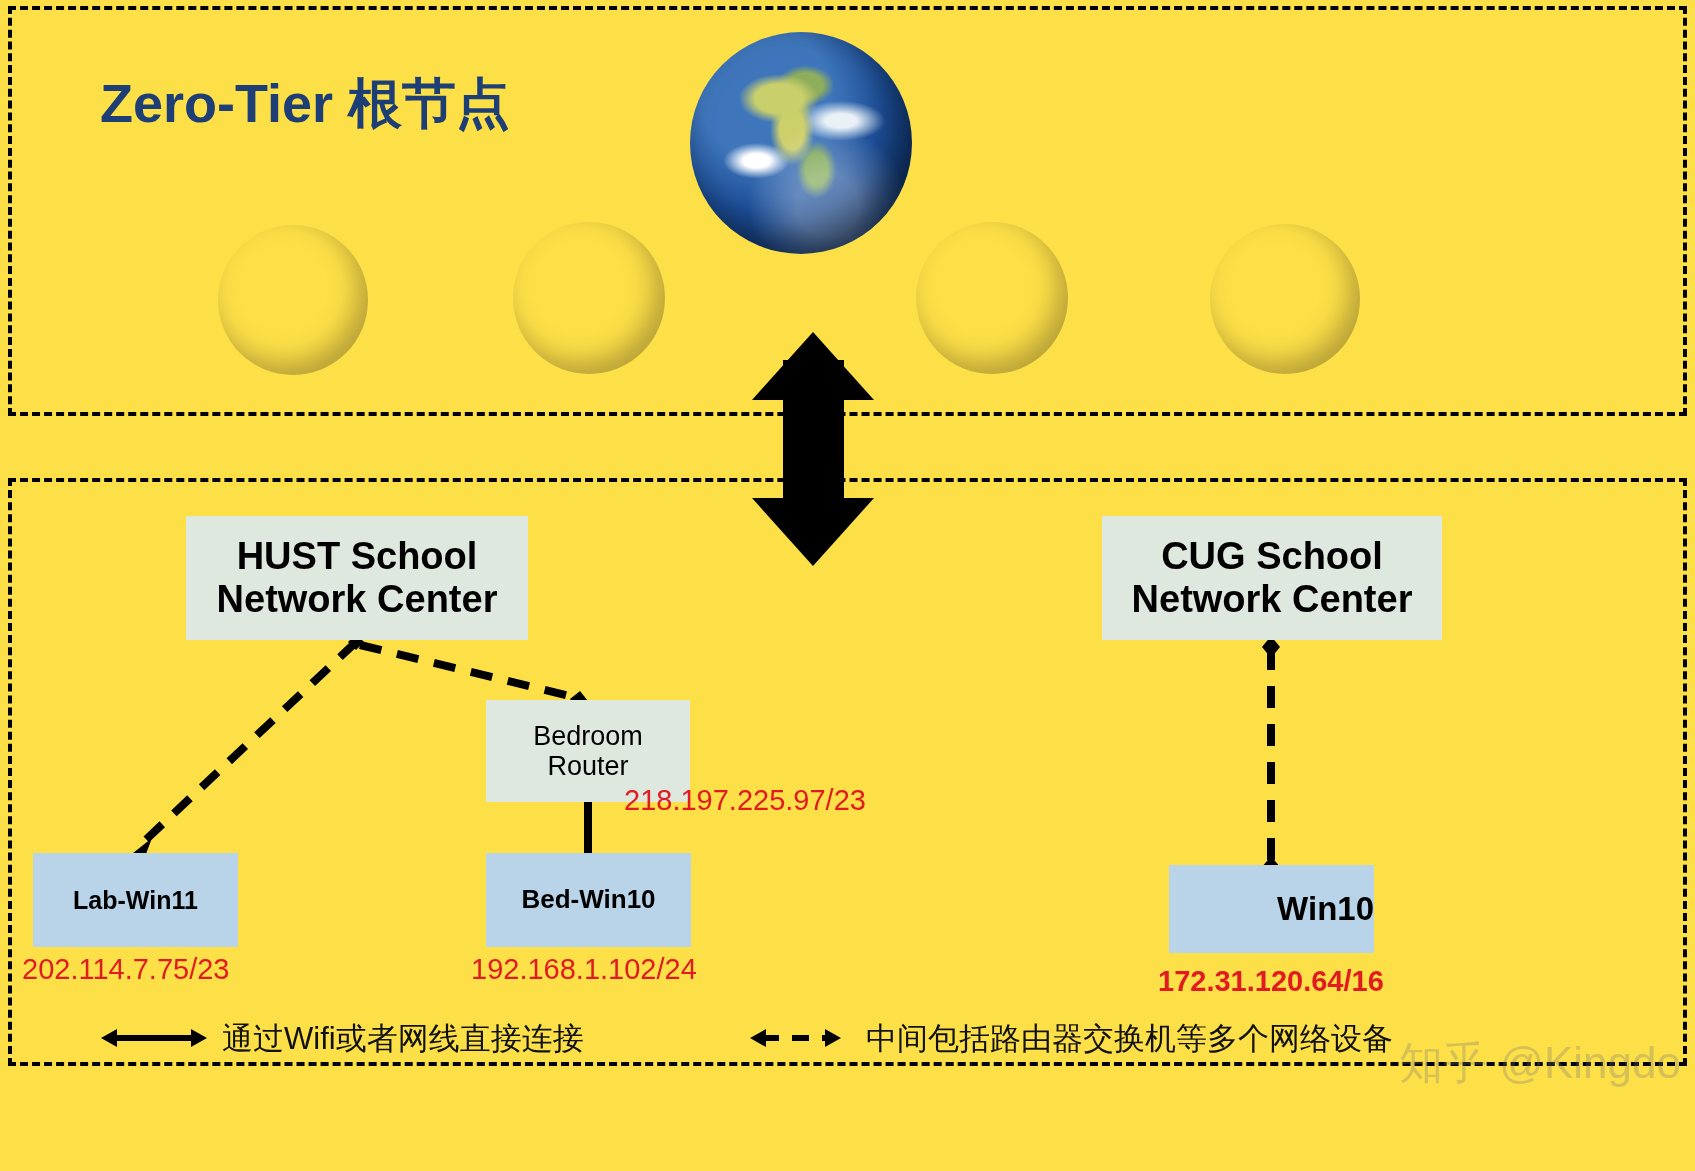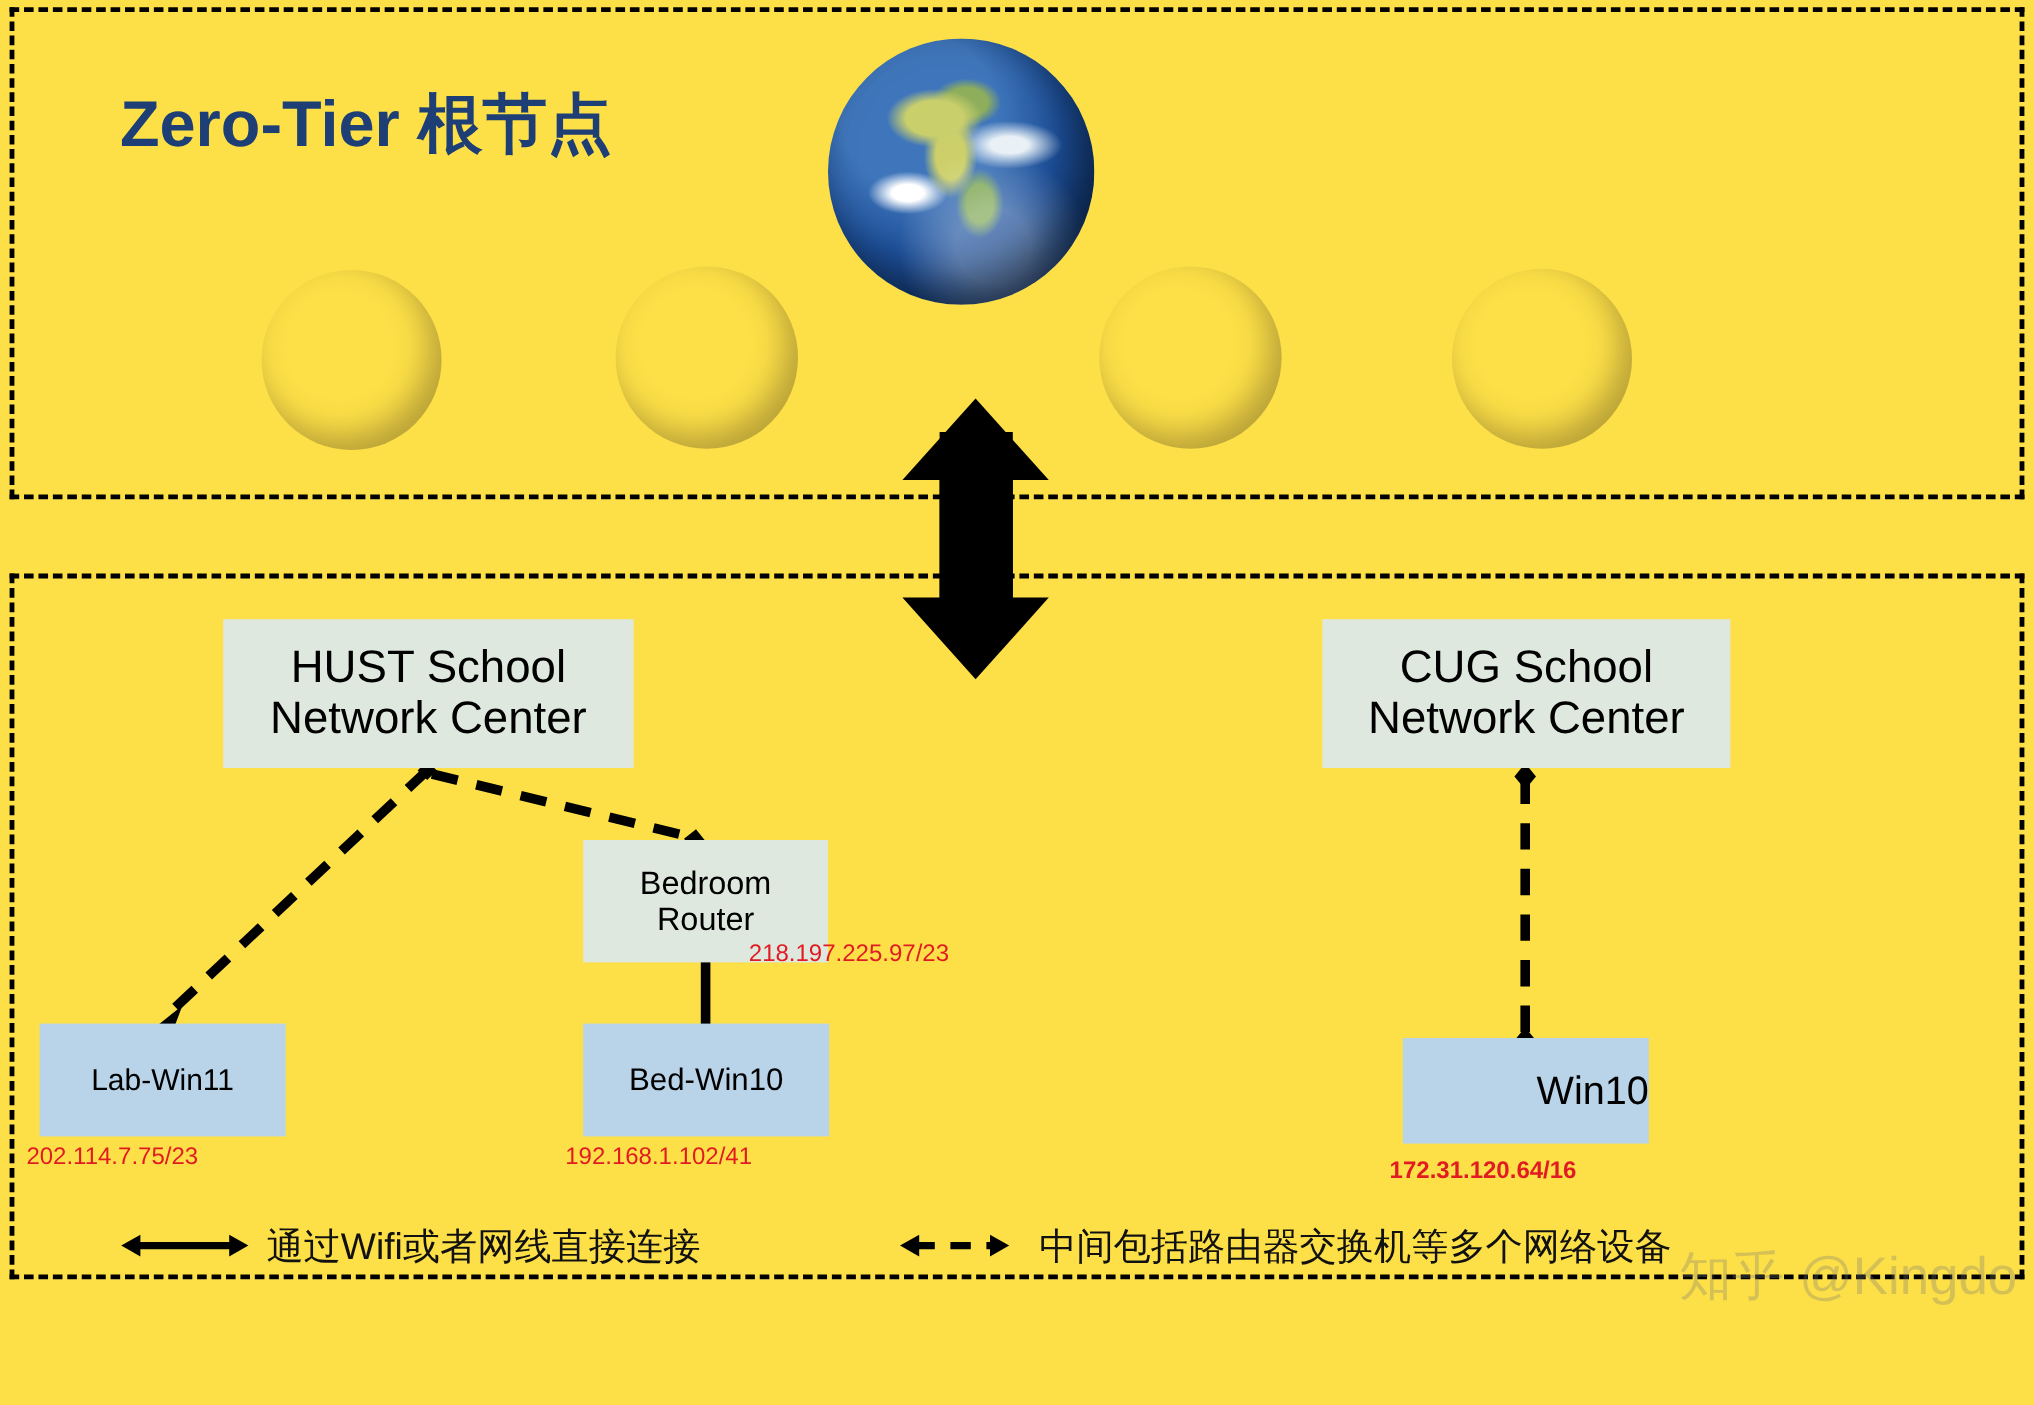--- a/index.html
+++ b/index.html
@@ -76,27 +76,27 @@
     box-sizing: border-box;
     display: flex;
     align-items: center;
     justify-content: center;
     text-align: center;
     color: #000000;
     line-height: 1.12;
   }
   .green { background: #dfe8df; }
   .blue  { background: #b9d4e9; }
-  .bold  { font-weight: normal; }
+  .bold  { font-weight: bold; }
 
   
   .ip {
     position: absolute;
     color: #e11b22;
-    font-size: 20px;
+    font-size: 29px;
     white-space: nowrap;
   }
 
   
   .legend-text {
     position: absolute;
     font-size: 31px;
     color: #111111;
     white-space: nowrap;
   }
@@ -208,21 +208,21 @@
   <div class="nbox blue bold" style="left:486px; top:853px; width:205px; height:94px; font-size:26px;">
     <span>Bed-Win10</span>
   </div>
 
   <div class="nbox blue bold" style="left:1169px; top:865px; width:205px; height:88px; font-size:33px;justify-content:flex-end;">
     <span>Win10</span>
   </div>
 
   <div class="ip" style="left:22px;   top:953px;">202.114.7.75/23</div>
 
-  <div class="ip" style="left:471px;  top:953px;">192.168.1.102/41</div>
+  <div class="ip" style="left:471px;  top:953px;">192.168.1.102/24</div>
 
   <div class="ip" style="left:624px;  top:784px;">218.197.225.97/23</div>
 
   <div class="ip" style="left:1158px; top:965px;font-weight:bold;">172.31.120.64/16</div>
 
   <div class="legend-text" style="left:222px; top:1018px;">通过Wifi或者网线直接连接</div>
 
   <div class="legend-text" style="left:866px; top:1018px;">中间包括路由器交换机等多个网络设备</div>
 
   <div id="watermark">知乎 @Kingdo</div>

